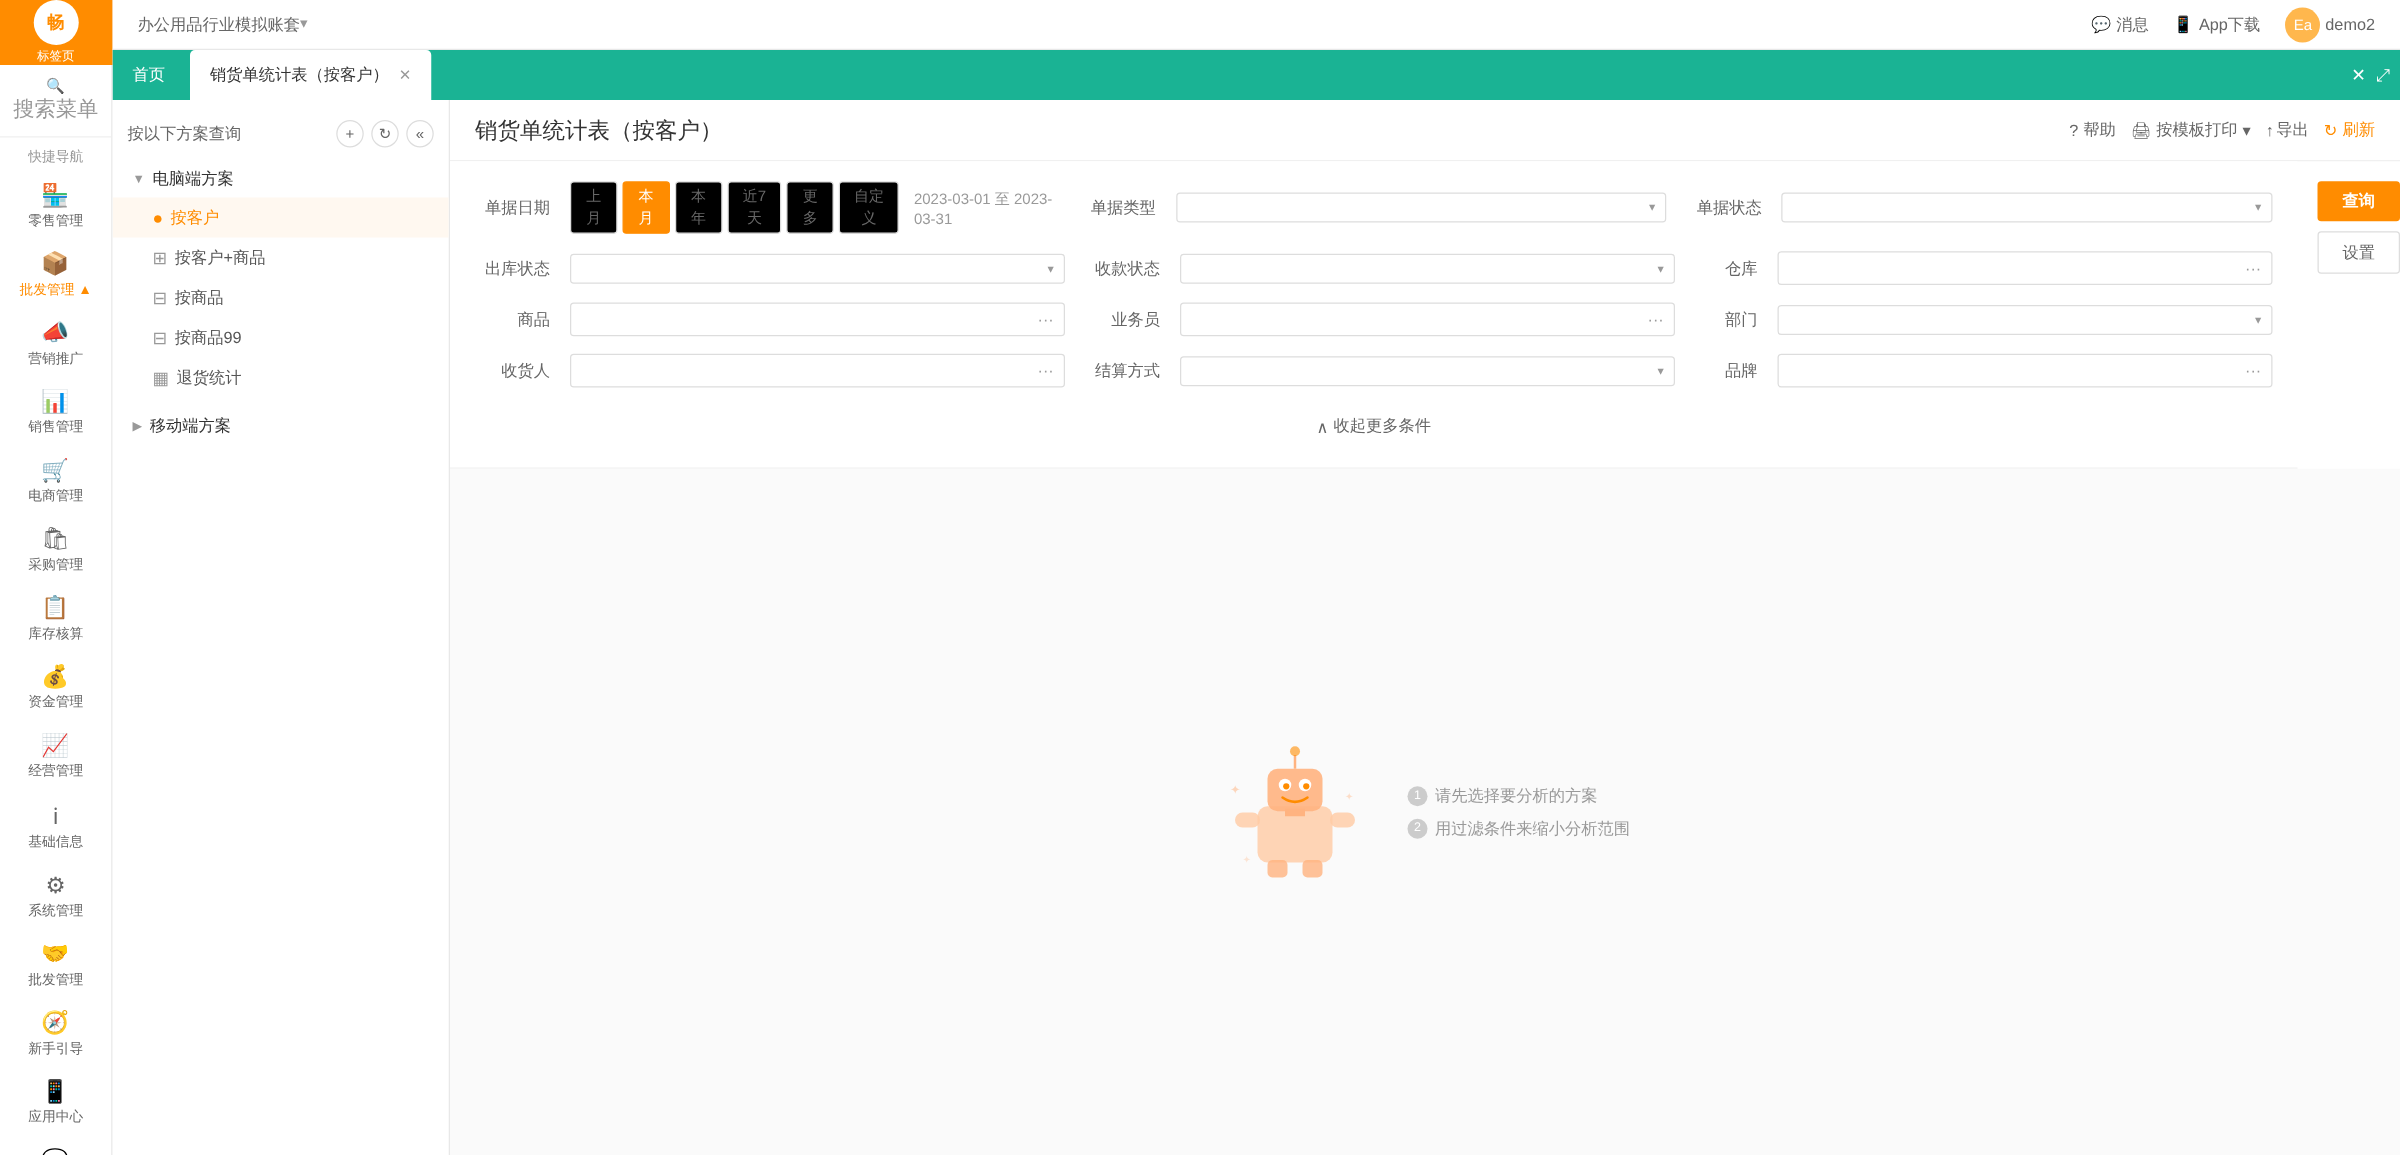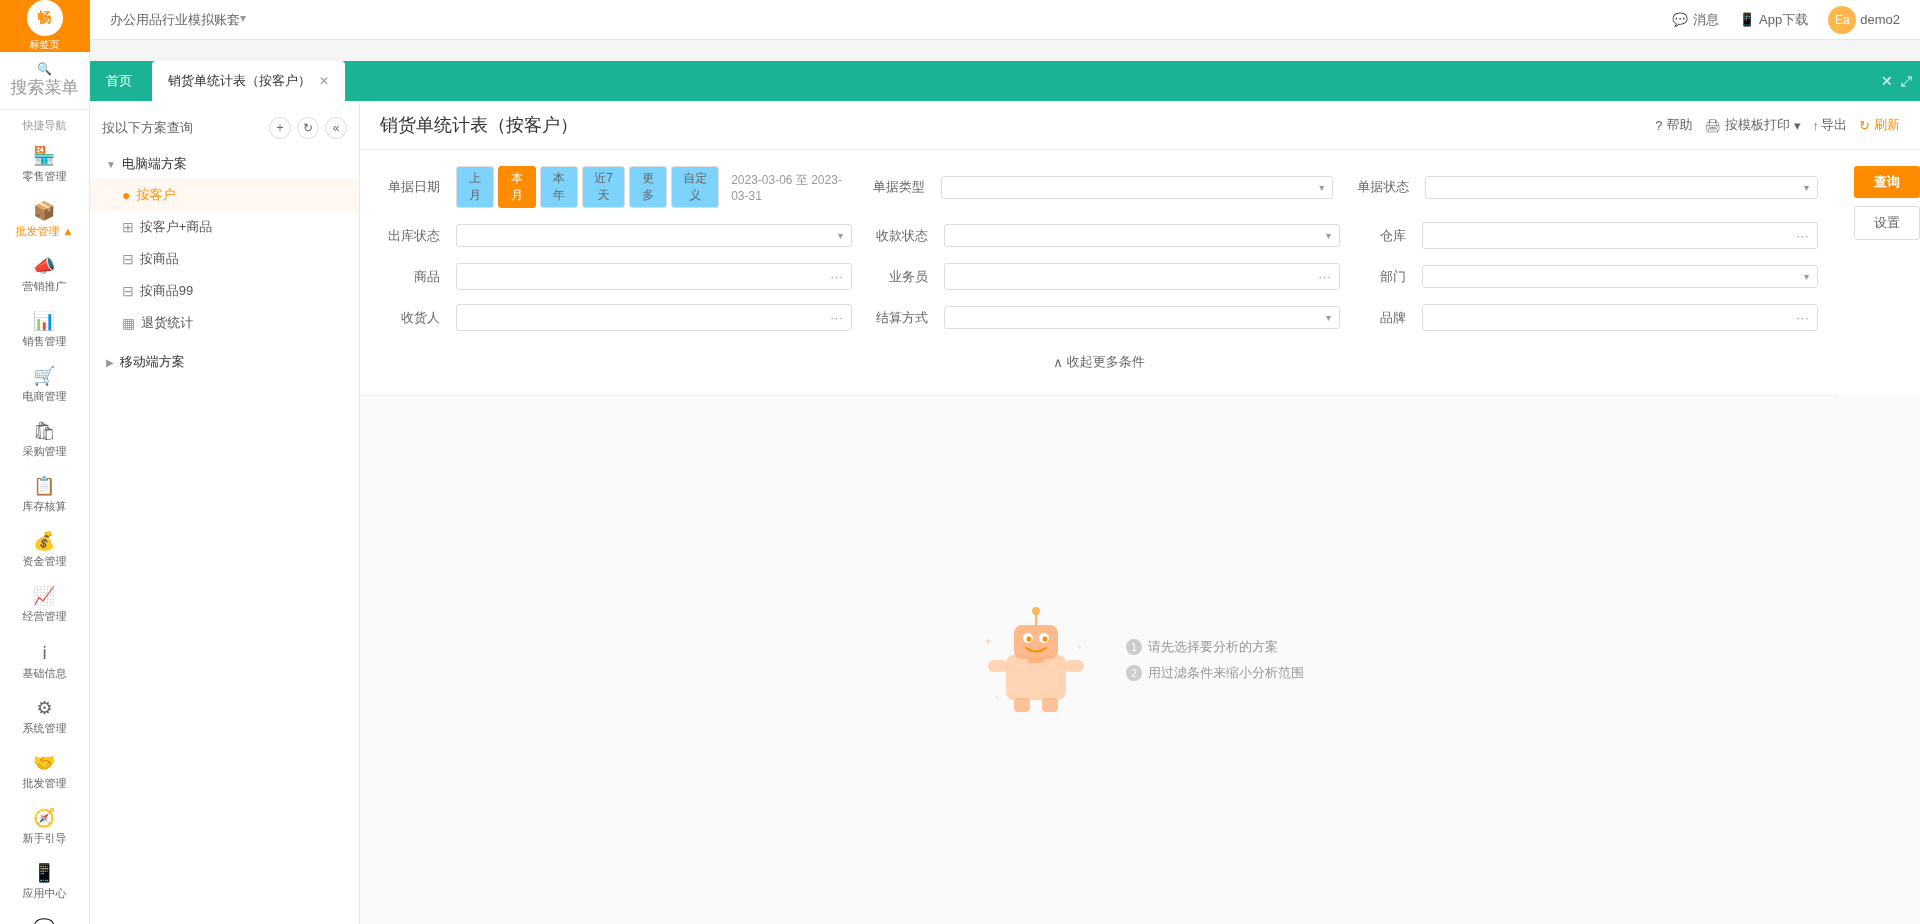--- a/index.html
+++ b/index.html
@@ -23,21 +23,21 @@
     
     .header { height: 40px; background: #fff; display: flex; align-items: center; justify-content: space-between; padding: 0 20px; border-bottom: 1px solid #e8e8e8; flex-shrink: 0; }
     .header-left { display: flex; align-items: flex-start; gap: 0; }
     .header-title { font-size: 13px; color: #666; }
     .header-dropdown { cursor: pointer; color: #999; font-size: 12px; }
     .header-right { display: flex; align-items: center; gap: 20px; }
     .header-btn { display: flex; align-items: center; gap: 4px; cursor: pointer; color: #666; font-size: 13px; }
     .avatar { width: 28px; height: 28px; border-radius: 50%; background: #ffb74d; display: flex; align-items: center; justify-content: center; color: #fff; font-size: 12px; cursor: pointer; overflow: hidden; }
 
     
-    .tabbar { height: 40px; background: #1ab394; display: flex; align-items: center; flex-shrink: 0; margin-top: 21px; }
+    .tabbar { height: 40px; background: #1ab394; display: flex; align-items: center; flex-shrink: 0; }
     .tab { height: 40px; display: flex; align-items: center; padding: 0 16px; cursor: pointer; color: #fff; font-size: 13px; position: relative; }
     .tab.home { background: transparent; }
     .tab.active { background: #fff; color: #333; border-radius: 4px 4px 0 0; margin-left: 4px; }
     .tab .tab-close { margin-left: 8px; color: #999; font-size: 12px; cursor: pointer; }
     .tab-maximize { margin-left: auto; margin-right: 8px; display: flex; align-items: center; gap: 8px; }
     .tab-maximize span { color: #fff; cursor: pointer; font-size: 16px; }
 
     
     .content { flex: 1; display: flex; overflow: hidden; background: #fff; }
 
@@ -65,21 +65,21 @@
     .page-action-btn { display: flex; align-items: center; gap: 4px; cursor: pointer; color: #666; font-size: 13px; }
     .export-btn { display: flex; align-items: center; gap: 2px; cursor: pointer; color: #666; font-size: 13px; }
     .refresh-btn { display: flex; align-items: center; gap: 4px; cursor: pointer; color: #ff8c00; font-size: 13px; }
 
     
     .filter-area { padding: 16px 20px; background: #fff; border-bottom: 1px solid #f0f0f0; flex-shrink: 0; }
     .filter-row { display: flex; align-items: center; gap: 16px; margin-bottom: 14px; justify-content: flex-end; }
     .filter-row:last-child { margin-bottom: 0; }
     .filter-label { color: #666; font-size: 13px; white-space: nowrap; min-width: 60px; text-align: right; }
     .filter-control { flex: 1; display: flex; align-items: center; }
-    .date-btn { padding: 3px 8px; border: 1px solid #ddd; border-radius: 3px; cursor: pointer; font-size: 12px; color: #666; background: #7dd3fc; }
+    .date-btn { padding: 3px 8px; border: 1px solid #ddd; border-radius: 3px; cursor: pointer; font-size: 12px; color: #666; background: #000000; }
     .date-btn.active { background: #ff8c00; color: #fff; border-color: #ff8c00; }
     .date-range { font-size: 12px; color: #999; margin-left: 8px; }
     .select-control { border: 1px solid #ddd; border-radius: 3px; padding: 5px 8px; font-size: 13px; color: #666; background: #fff; display: flex; align-items: center; justify-content: space-between; cursor: pointer; width: 100%; }
     .select-control .arrow { color: #999; font-size: 10px; }
     .select-ellipsis { border: 1px solid #ddd; border-radius: 3px; padding: 5px 8px; font-size: 13px; color: #999; background: #fff; display: flex; align-items: center; justify-content: flex-end; cursor: pointer; width: 100%; }
 
     .collapse-bar { display: flex; align-items: center; justify-content: center; padding: 8px 0; cursor: pointer; color: #666; font-size: 13px; gap: 4px; }
 
     
     .query-btn { background: #ff8c00; color: #fff; border: none; border-radius: 3px; padding: 7px 20px; cursor: pointer; font-size: 13px; font-weight: bold; }
@@ -300,21 +300,21 @@
 
           <div class="filter-row">
             <span class="filter-label">单据日期</span>
             <div class="filter-control" style="gap:4px; flex-wrap:nowrap;">
               <button class="date-btn">上月</button>
               <button class="date-btn active">本月</button>
               <button class="date-btn">本年</button>
               <button class="date-btn">近7天</button>
               <button class="date-btn">更多</button>
               <button class="date-btn">自定义</button>
-              <span class="date-range">2023-03-06 至 2023-03-31</span>
+              <span class="date-range">2023-03-01 至 2023-03-31</span>
             </div>
             <span class="filter-label" style="min-width:60px;">单据类型</span>
             <div class="filter-control">
               <div class="select-control">
                 <span></span>
                 <span class="arrow">▾</span>
               </div>
             </div>
             <span class="filter-label" style="min-width:60px;">单据状态</span>
             <div class="filter-control">

